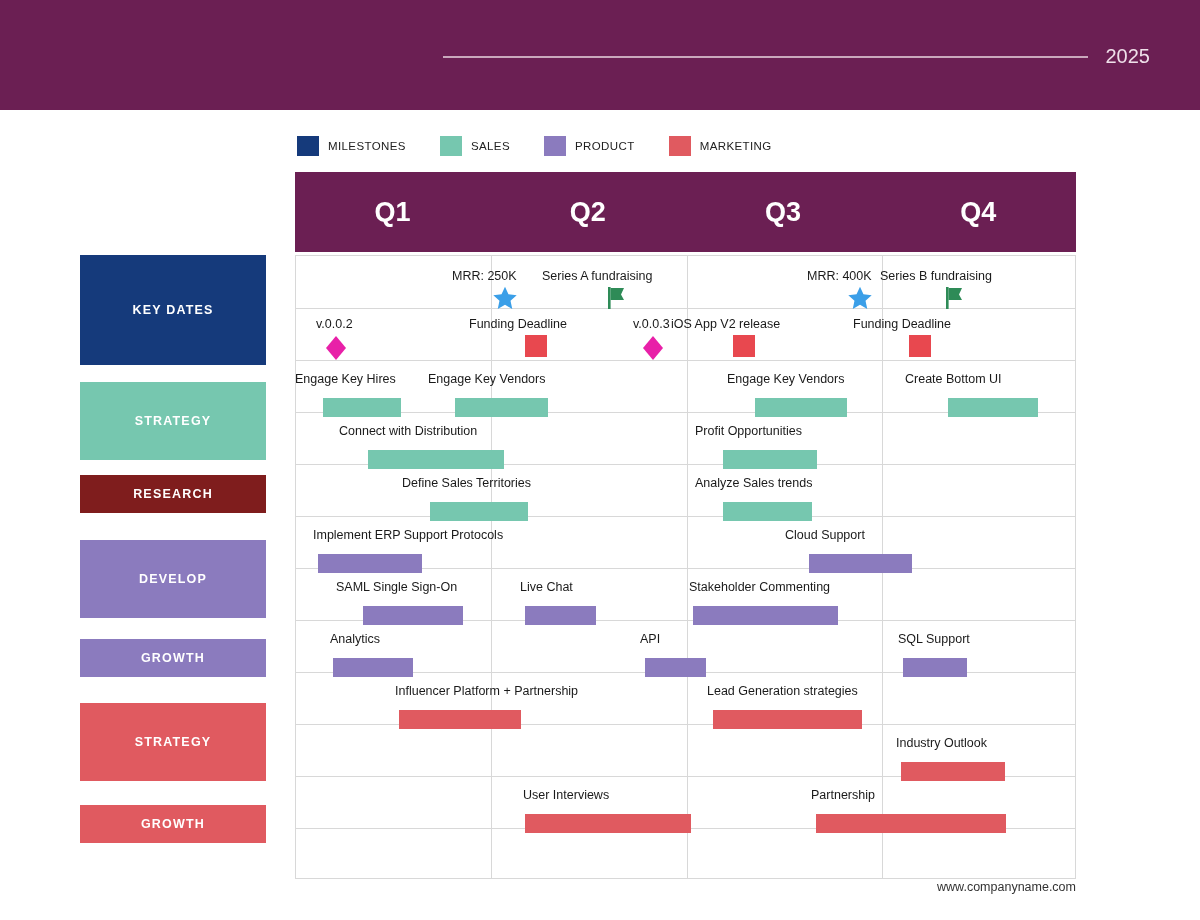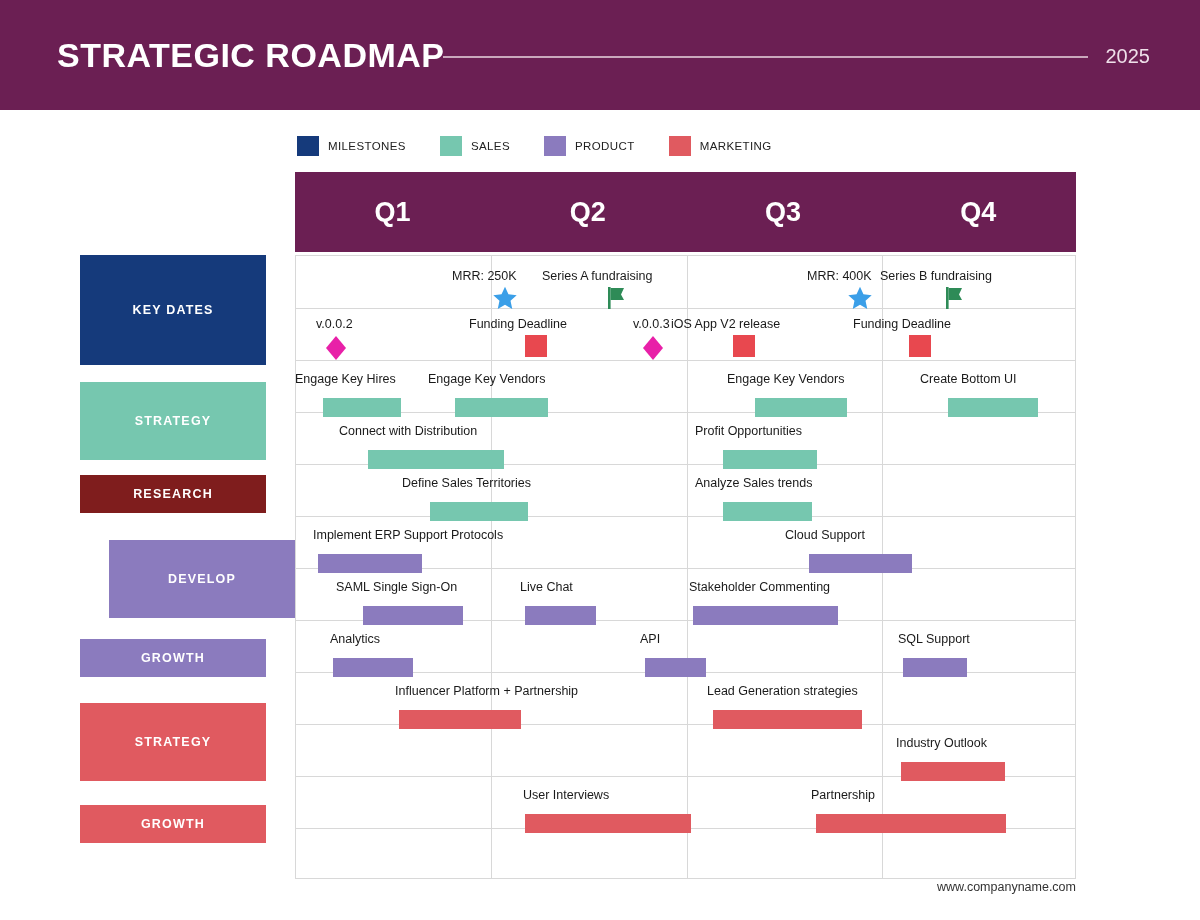--- a/index.html
+++ b/index.html
@@ -88,21 +88,20 @@
 
   .footer-url{
     position:absolute;right:124px;top:880px;
     font-size:12.5px;color:#333333;
   }
 </style>
 </head>
 <body>
 
 <div class="header">
-  <div class="header-title">STRATEGIC ROADMAP</div>
   <div class="header-rule"></div>
   <div class="header-year">2025</div>
 </div>
 
 <div class="legend" id="legend">
     <div class="legend-item">
       <span class="legend-swatch" style="background: rgb(21, 58, 123);"></span>
       <span class="legend-label">MILESTONES</span>
     </div>
     <div class="legend-item">
@@ -129,21 +128,21 @@
 <div class="sidebar" id="sidebar">
     <div class="side-cat" style="top: 0px; height: 110px; width: 186px; background: rgb(21, 58, 123);">
       <span>KEY DATES</span>
     </div>
     <div class="side-cat" style="top: 127px; height: 78px; width: 186px; background: rgb(118, 199, 175);">
       <span>STRATEGY</span>
     </div>
     <div class="side-cat" style="top: 220px; height: 38px; width: 186px; background: #7f1d1d;">
       <span>RESEARCH</span>
     </div>
-    <div class="side-cat" style="top: 285px; height: 78px; width: 186px; background: rgb(139, 123, 190); margin-left: 29px;">
+    <div class="side-cat" style="top: 285px; height: 78px; width: 186px; background: rgb(139, 123, 190);">
       <span>DEVELOP</span>
     </div>
     <div class="side-cat" style="top: 384px; height: 38px; width: 186px; background: rgb(139, 123, 190);">
       <span>GROWTH</span>
     </div>
     <div class="side-cat" style="top: 448px; height: 78px; width: 186px; background: rgb(224, 90, 96);">
       <span>STRATEGY</span>
     </div>
     <div class="side-cat" style="top: 550px; height: 38px; width: 186px; background: rgb(224, 90, 96);">
       <span>GROWTH</span>
@@ -205,21 +204,21 @@
     <div class="ms-label" style="left: 596px; top: 62px; transform: translateX(-38px);">Funding Deadline</div>
     <span class="ms-icon" style="left: 614px; top: 80px;"><svg width="22" height="22" viewBox="0 0 22 22">
         <rect x="0" y="0" width="22" height="22" fill="#E8484F"></rect>
       </svg></span>
     <div class="bar-label" style="left: 0px; top: 117px;">Engage Key Hires</div>
     <div class="bar" style="left: 28px; top: 143px; width: 78px; background: rgb(118, 199, 175);"></div>
     <div class="bar-label" style="left: 133px; top: 117px;">Engage Key Vendors</div>
     <div class="bar" style="left: 160px; top: 143px; width: 93px; background: rgb(118, 199, 175);"></div>
     <div class="bar-label" style="left: 432px; top: 117px;">Engage Key Vendors</div>
     <div class="bar" style="left: 460px; top: 143px; width: 92px; background: rgb(118, 199, 175);"></div>
-    <div class="bar-label" style="left: 625px; top: 117px;">Create Bottom UI</div>
+    <div class="bar-label" style="left: 610px; top: 117px;">Create Bottom UI</div>
     <div class="bar" style="left: 653px; top: 143px; width: 90px; background: rgb(118, 199, 175);"></div>
     <div class="bar-label" style="left: 44px; top: 169px; text-align: right;">Connect with Distribution</div>
     <div class="bar" style="left: 73px; top: 195px; width: 136px; background: rgb(118, 199, 175);"></div>
     <div class="bar-label" style="left: 400px; top: 169px;">Profit Opportunities</div>
     <div class="bar" style="left: 428px; top: 195px; width: 94px; background: rgb(118, 199, 175);"></div>
     <div class="bar-label" style="left: 107px; top: 221px;">Define Sales Territories</div>
     <div class="bar" style="left: 135px; top: 247px; width: 98px; background: rgb(118, 199, 175);"></div>
     <div class="bar-label" style="left: 400px; top: 221px;">Analyze Sales trends</div>
     <div class="bar" style="left: 428px; top: 247px; width: 89px; background: rgb(118, 199, 175);"></div>
     <div class="bar-label" style="left: 18px; top: 273px;">Implement ERP Support Protocols</div>

